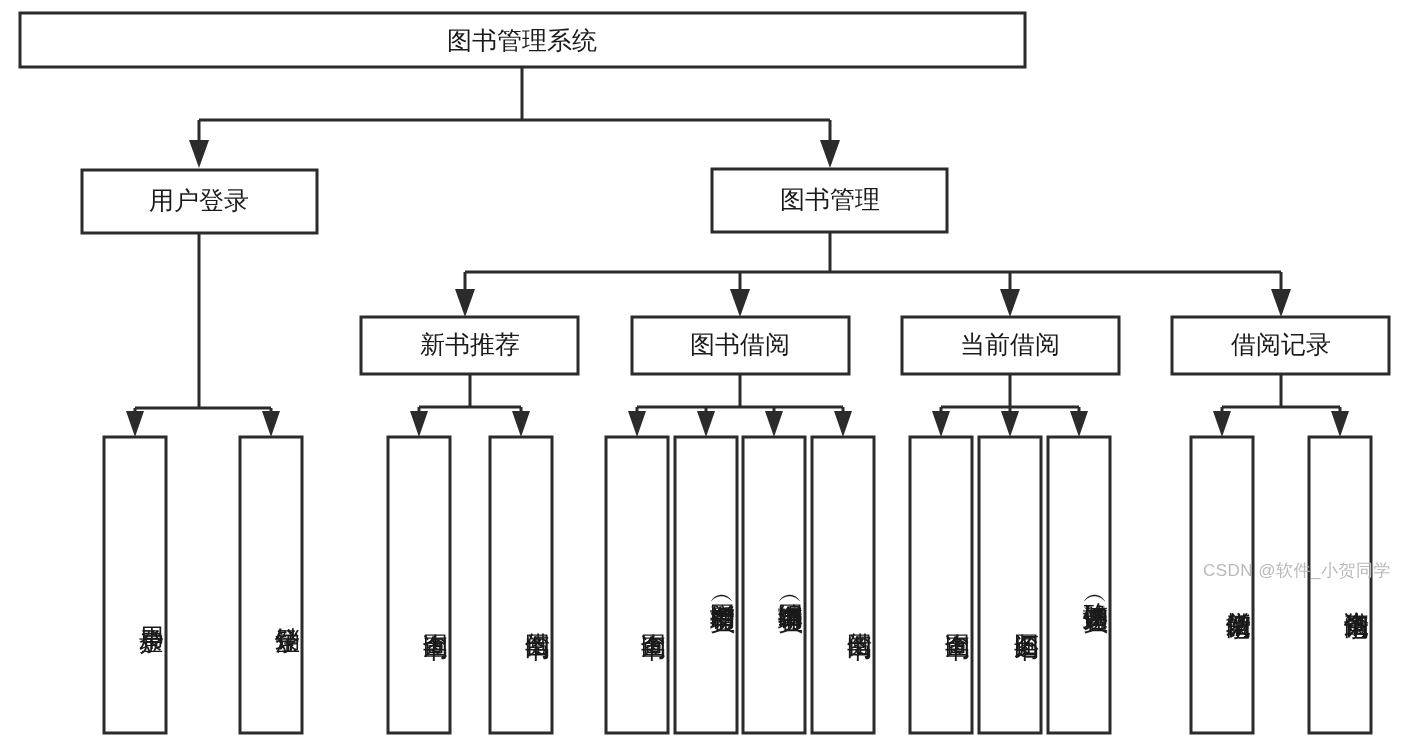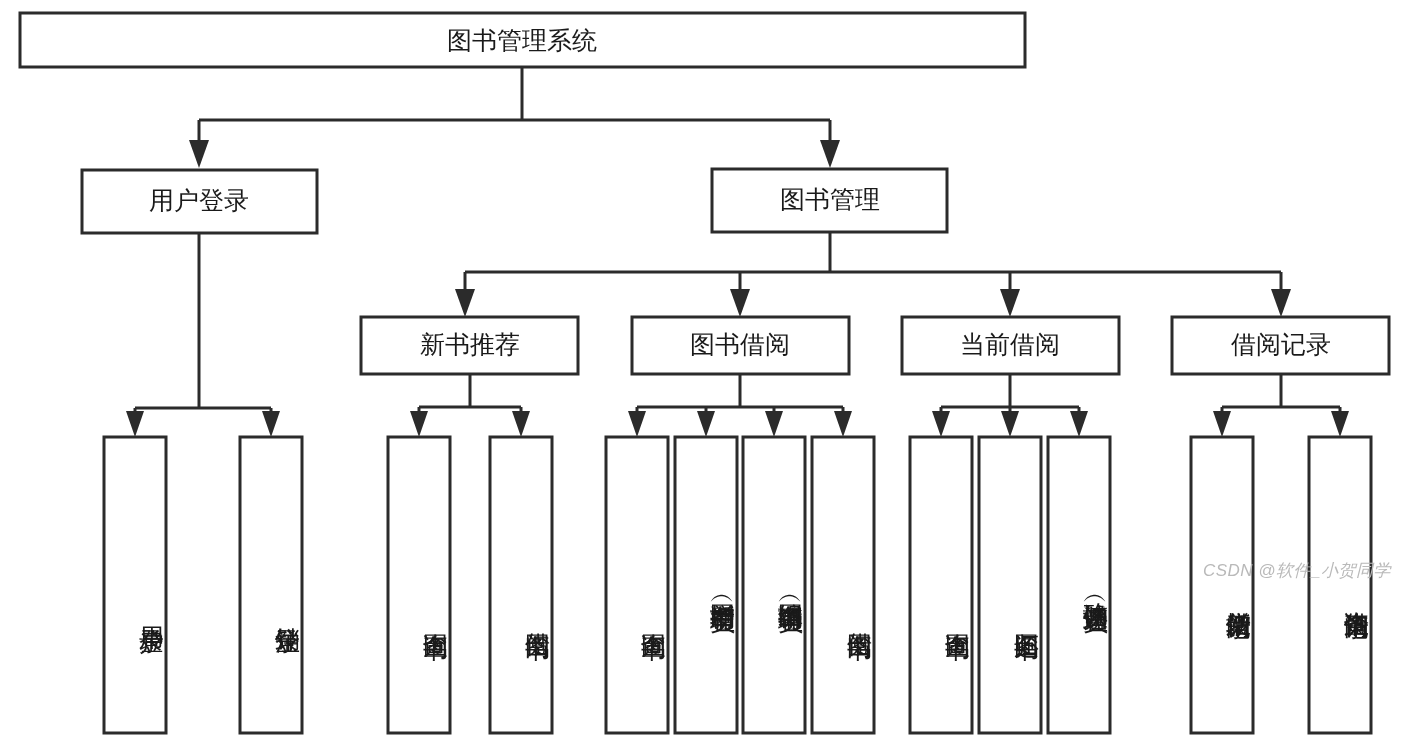--- a/index.html
+++ b/index.html
@@ -66,21 +66,20 @@
   }
   .watermark {
     position: absolute;
     right: 14px;
     bottom: 6px;
     font-size: 17px;
     color: #b9b9b9;
     font-family: "Liberation Sans", "DejaVu Sans", sans-serif;
     letter-spacing: 0.5px;
     white-space: nowrap;
-    font-style: italic;
   }
 </style>
 </head>
 <body>
 
 <div id="diagram-root">
 
   <svg class="flow" viewBox="0 0 1405 747" xmlns="http://www.w3.org/2000/svg">
 
     <g>

